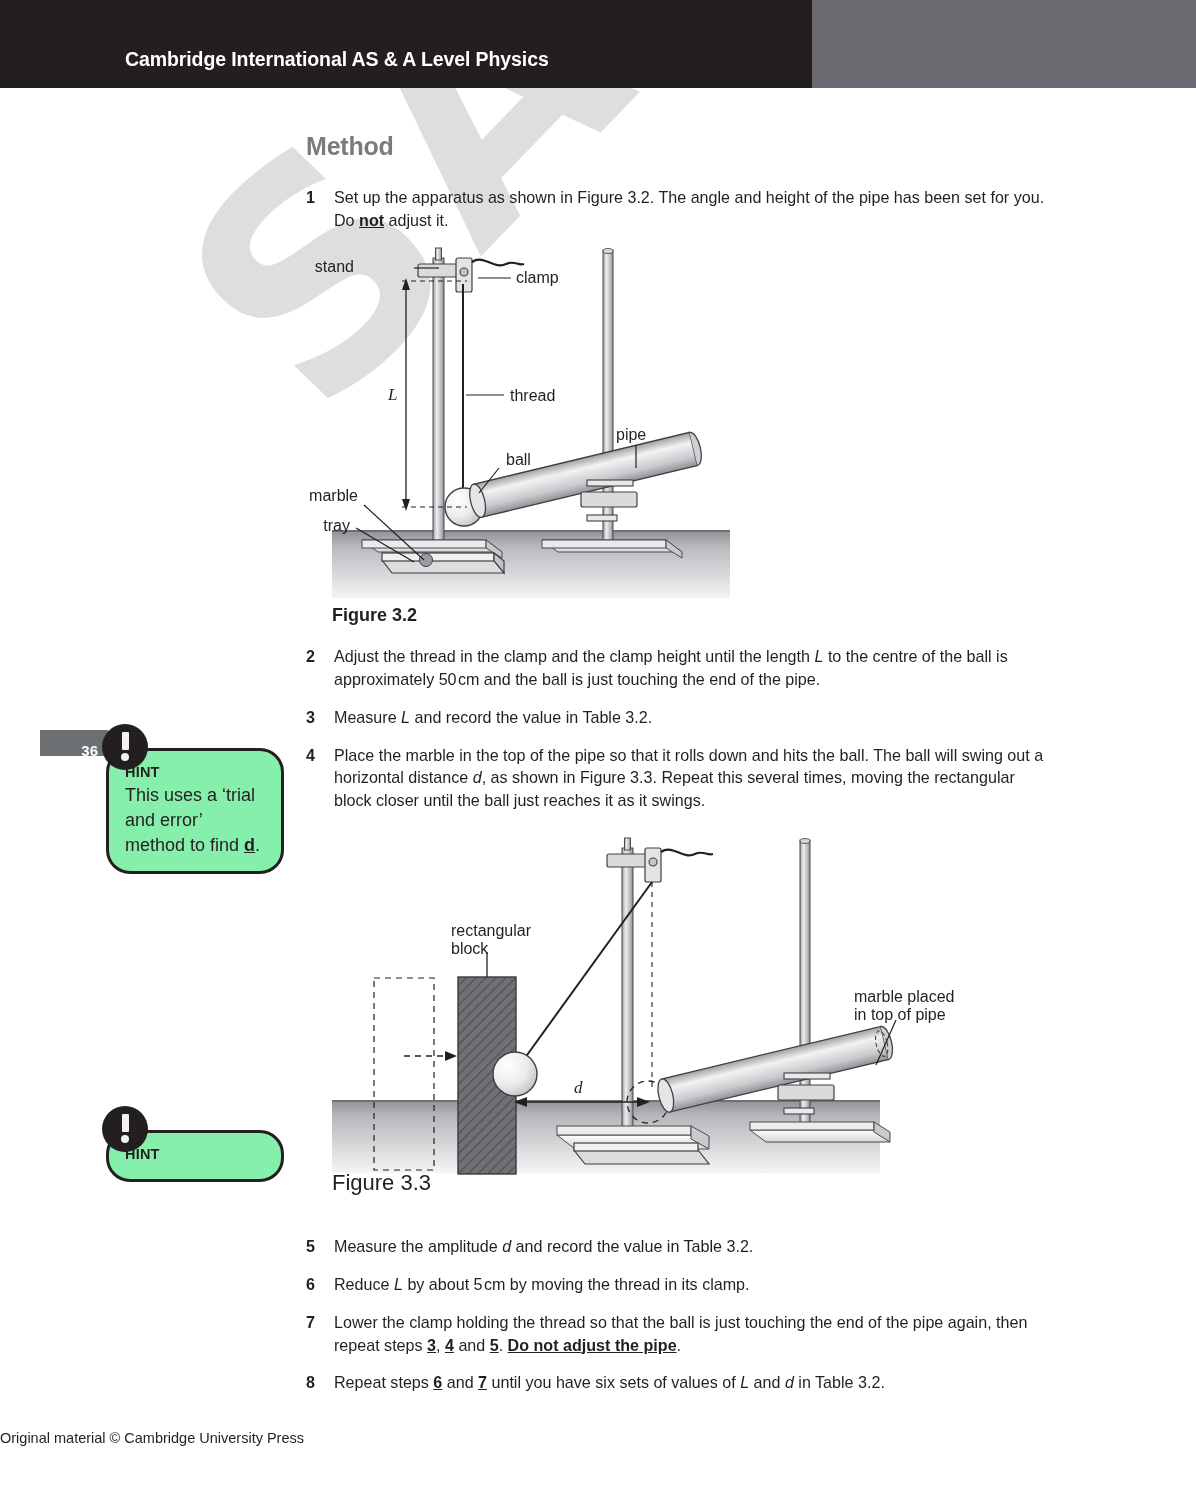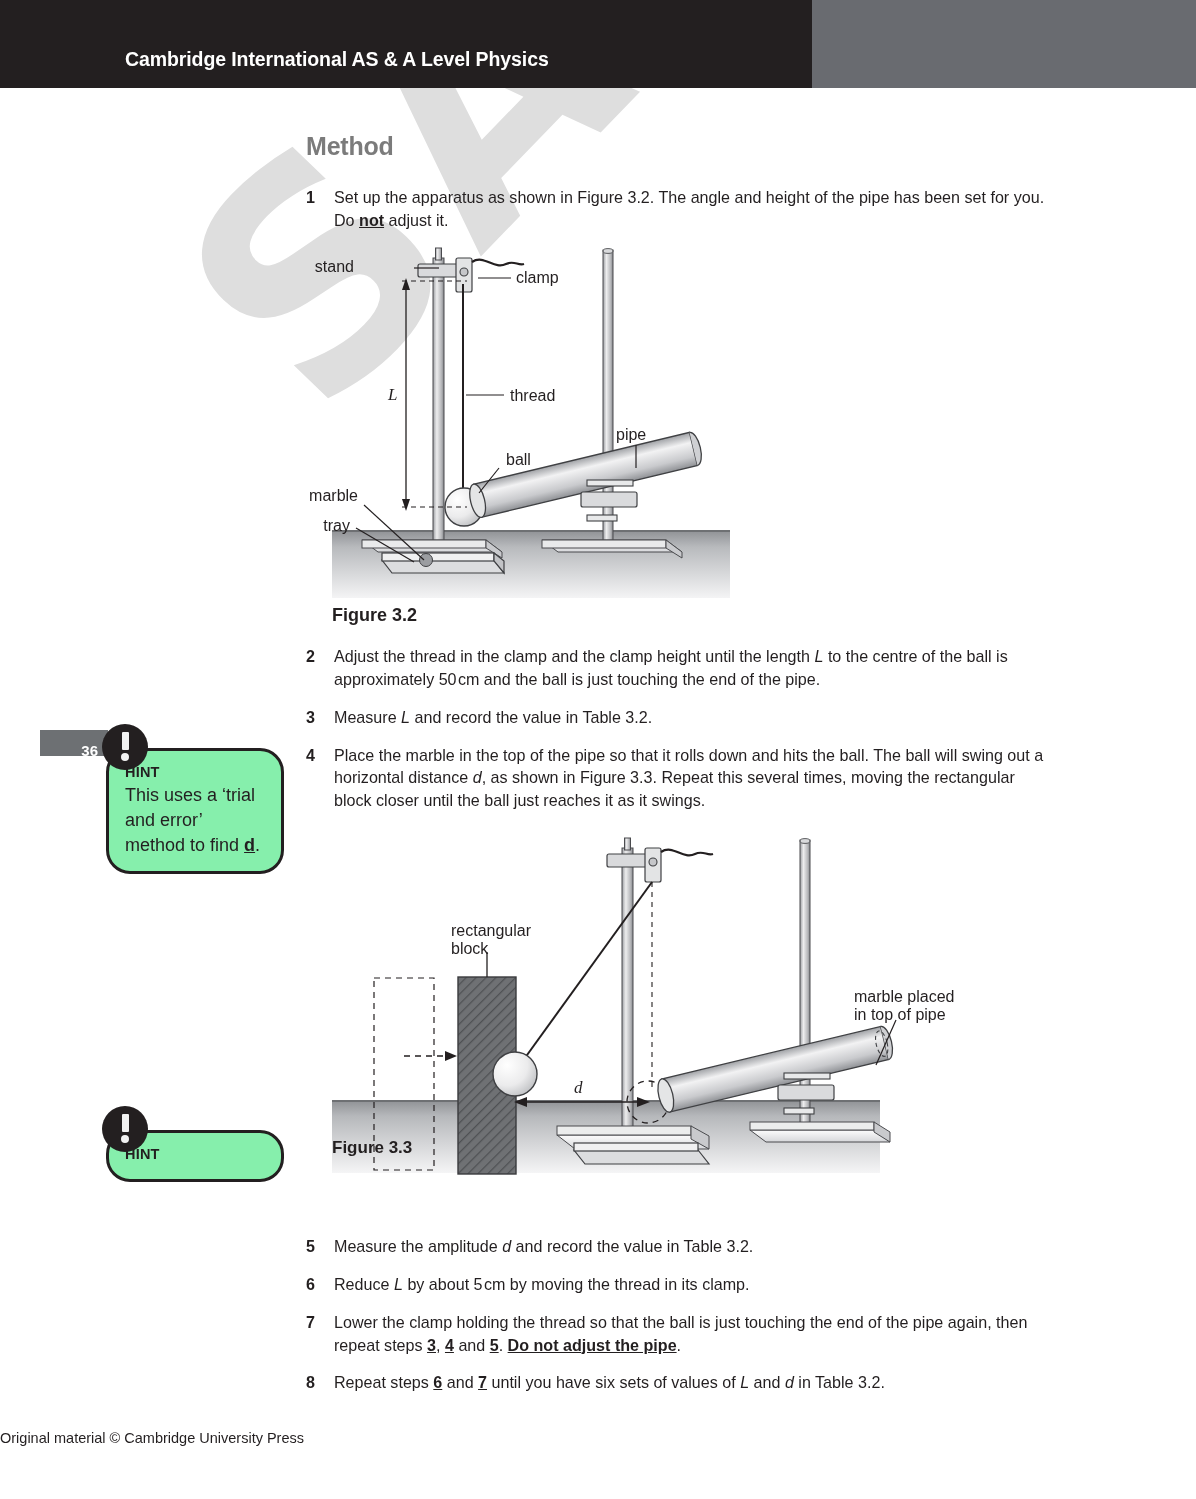--- a/index.html
+++ b/index.html
@@ -49,21 +49,21 @@
     margin-left:-4px;background:#f2f2f2;border-radius:50%;}
   #hint1{left:106px;top:748px;width:178px;}
   #hint2{left:106px;top:1130px;width:178px;}
 
   
   .fig{position:relative;z-index:3;}
   #fig2wrap{position:absolute;left:306px;top:240px;width:760px;height:360px;z-index:3;}
   #fig3wrap{position:absolute;left:306px;top:830px;width:770px;height:350px;z-index:3;}
   .fig svg{display:block;}
   #cap32{position:absolute;left:332px;top:605px;z-index:3;font-size:18px;font-weight:700;}
-  #cap33{position:absolute;left:332px;top:1138px;z-index:3;font-size:17px;font-weight:700;}
+  #cap33{position:absolute;left:332px;top:1170px;z-index:3;font-size:22px;font-weight:400;}
 
   #steps2{position:absolute;left:306px;top:645px;width:740px;z-index:3;}
   #steps3{position:absolute;left:306px;top:1235px;width:740px;z-index:3;}
 
   #footer{position:absolute;left:0;top:1430px;width:1196px;text-align:left;
     font-size:14.5px;z-index:4;font-family:"Liberation Sans",sans-serif;color:#231f20;}
 </style>
 </head>
 <body>
 

